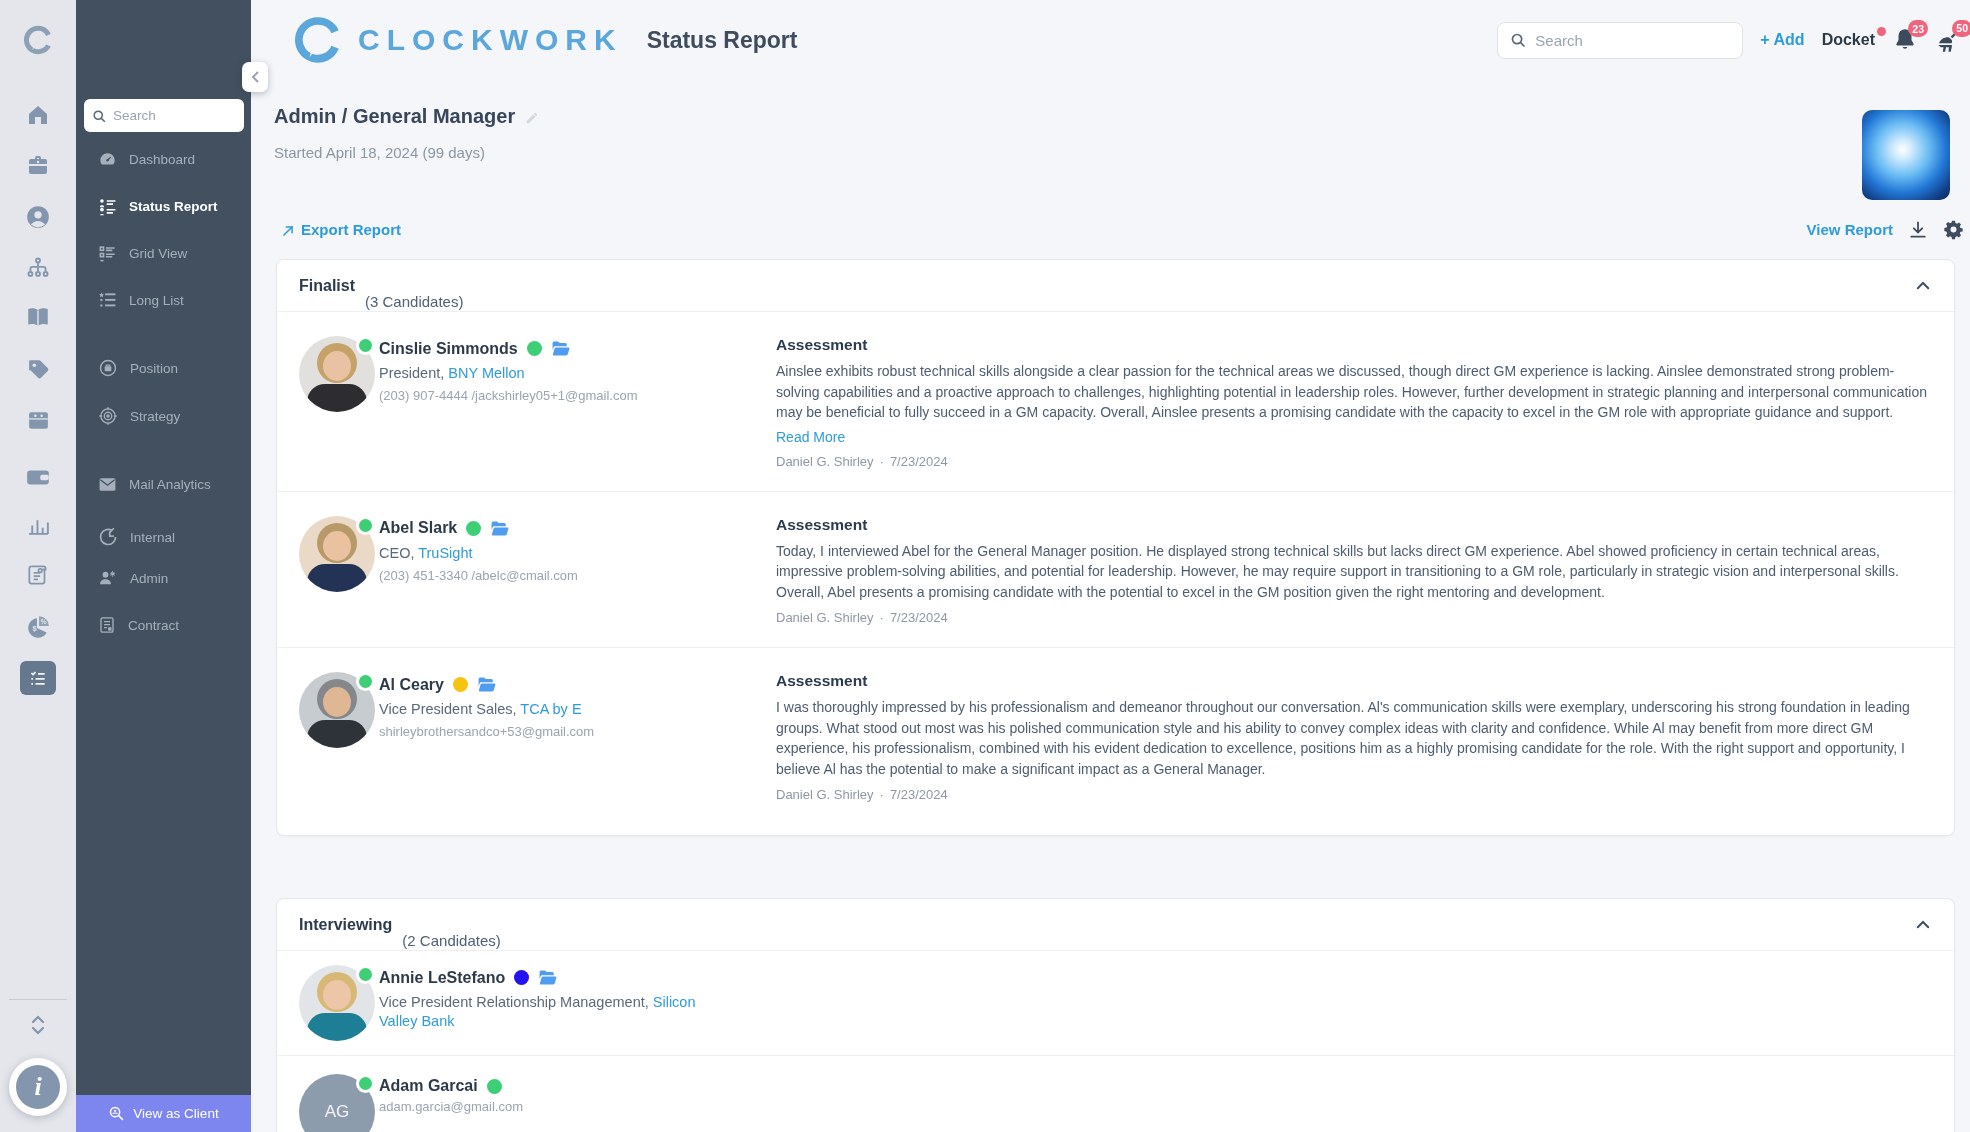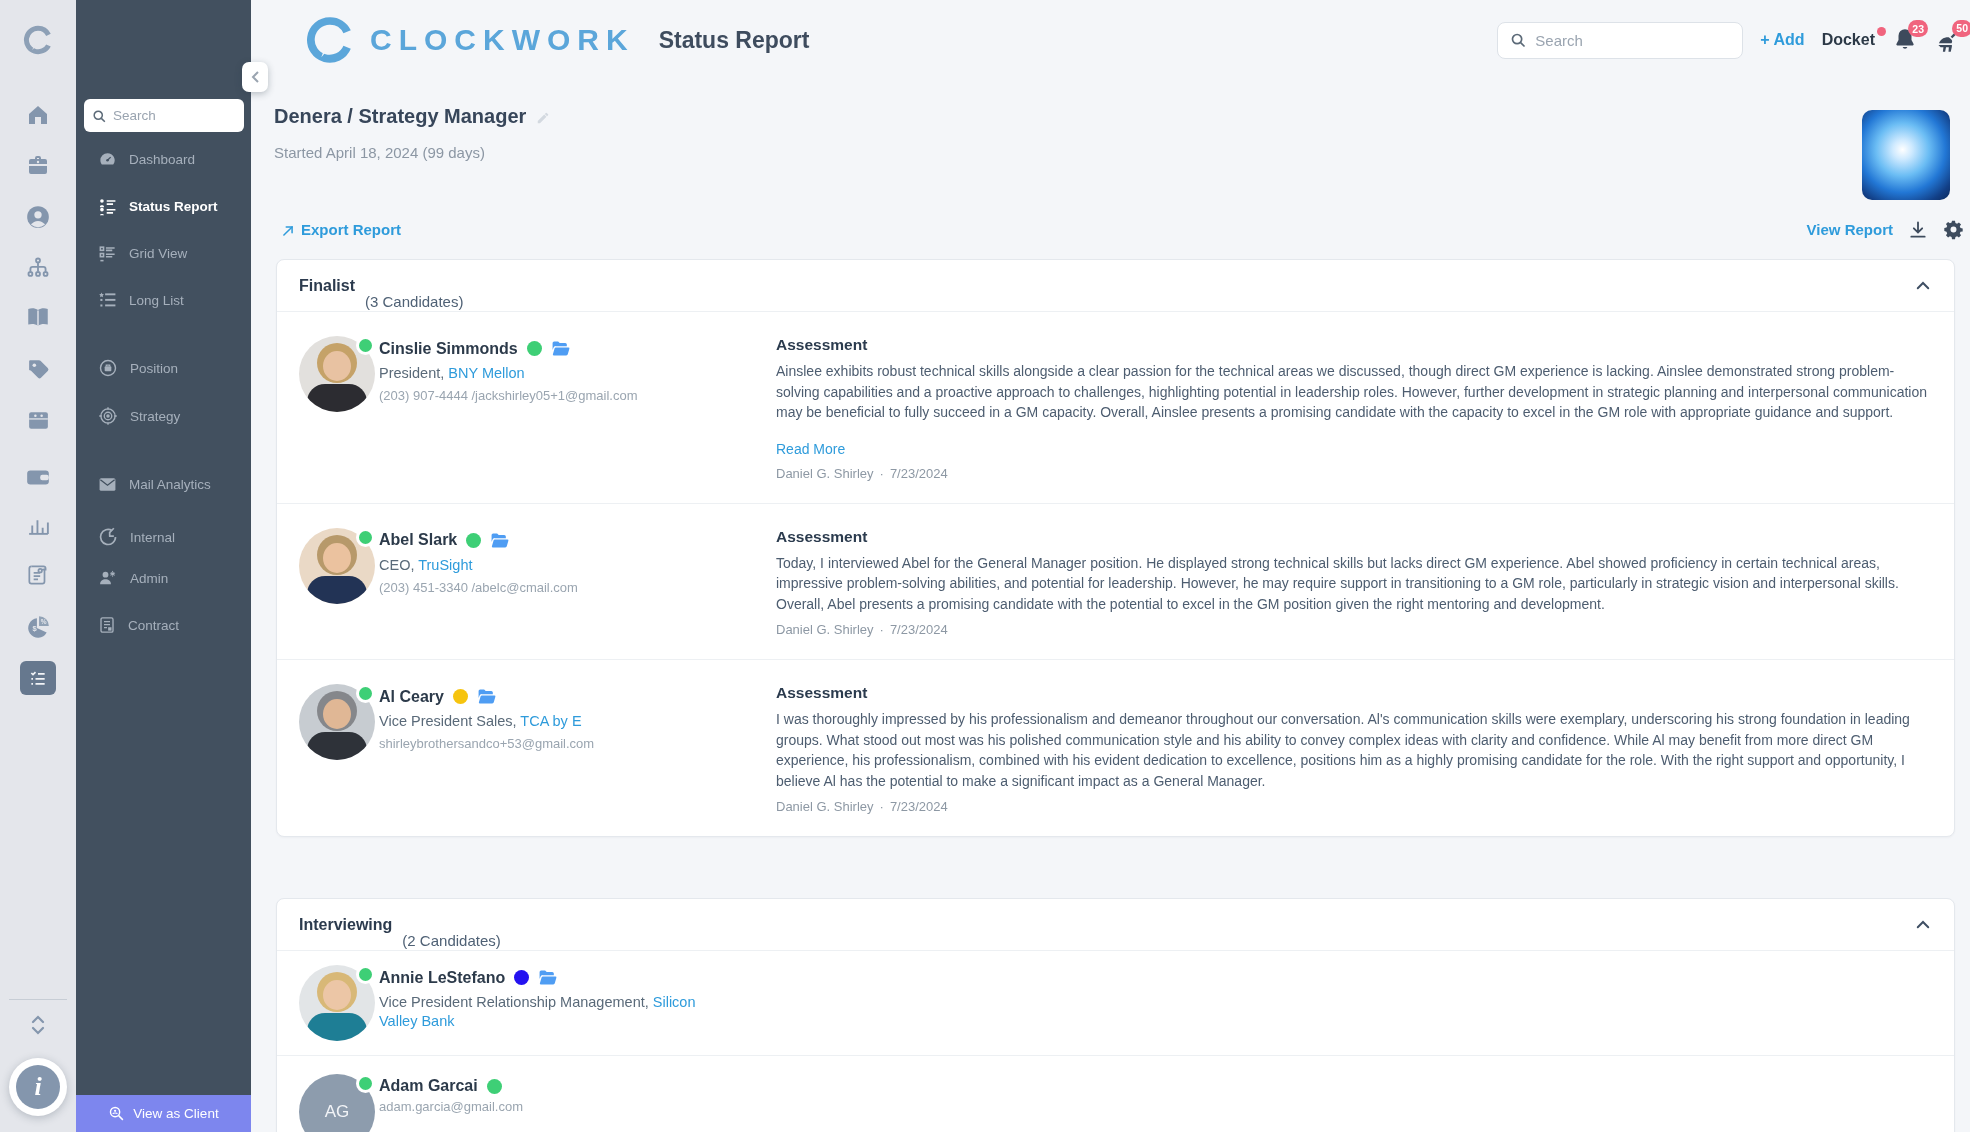--- a/index.html
+++ b/index.html
@@ -32,21 +32,21 @@
   .nav-item svg { flex:0 0 auto; }
   .nav-item.active { color:#ffffff; font-weight:bold; }
   .view-client { position:absolute; left:0; bottom:0; width:175px; height:37px; background:#7d86ee; color:#fff;
                  display:flex; align-items:center; justify-content:center; gap:8px; font-size:13.5px; }
   .collapse-btn { position:absolute; left:242px; top:62px; width:26px; height:30px; background:#fff; border-radius:7px;
                   box-shadow:0 2px 7px rgba(40,55,70,.3); z-index:7; display:flex; align-items:center; justify-content:center;
                   color:#9aa4b0; font-size:14px; }
 
   
   .main { position:absolute; left:251px; top:0; right:0; bottom:0; }
-  .topbar { position:absolute; top:0; left:12px; right:0; height:80px; display:flex; align-items:center; padding:0 8px 0 41px; }
+  .topbar { position:absolute; top:0; left:0; right:0; height:80px; display:flex; align-items:center; padding:0 8px 0 41px; }
   .logo-mark { width:52px; height:52px; }
   .wordmark { margin-left:14px; font-size:30px; font-weight:bold; letter-spacing:7px; color:#5ba6da; }
   .page-heading { margin-left:24px; font-size:23px; font-weight:bold; color:#3e4c5e; }
   .top-right { margin-left:auto; display:flex; align-items:center; gap:17px; }
   .top-search { width:246px; height:37px; background:#fff; border:1px solid #dde2e8; border-radius:8px;
                 display:flex; align-items:center; gap:8px; padding:0 12px; color:#8a95a1; }
   .top-search input { border:none; outline:none; flex:1; font-size:15px; color:#45525f; background:transparent;
                       font-family:"Liberation Sans", sans-serif; }
   .top-search input::placeholder { color:#9aa4b0; }
   .add-link { color:#2e9bdb; font-weight:bold; font-size:16px; }
@@ -96,21 +96,21 @@
   .cname { font-size:16px; font-weight:bold; color:#2c3a4a; }
   .dot { width:15px; height:15px; border-radius:50%; flex:0 0 auto; }
   .dot-green { background:#3ecf76; } .dot-yellow { background:#f6c40f; } .dot-blue { background:#2412f0; }
   .ctitle { margin-top:6px; font-size:14.5px; color:#5a6a79; line-height:19px; }
   .ctitle a, .link { color:#2e9bdb; text-decoration:none; }
   .ccontact { margin-top:5px; font-size:13px; color:#9aa5b0; }
 
   .cright { flex:1; padding-right:0; }
   .a-head { font-size:15.5px; font-weight:bold; color:#2b3b4e; margin-bottom:7px; }
   .a-body { font-size:14px; color:#4d5d70; line-height:20.5px; }
-  .read-more { display:inline-block; margin-top:18px; font-size:14px; color:#2e9bdb; }
+  .read-more { display:inline-block; margin-top:6px; font-size:14px; color:#2e9bdb; }
   .a-author { margin-top:8px; font-size:13px; color:#8d98a4; }
   .a-author .sep { margin:0 6px; }
 
   svg { vertical-align:middle; }
 </style>
 </head>
 <body>
 
 <div class="rail">
   <div class="rail-item rail-logo" style="top:20px">
@@ -369,21 +369,21 @@
             <path fill="currentColor" d="M20.2 2.3l1.5 1.5-6.3 6.3-1.5-1.5z"></path>
             <path fill="currentColor" d="M12.8 9.5l1.7 1.7c.9.9 1 2.3.2 3.3H3.5c.7-2.4 2.8-4.6 6-5.2 1.1-.2 2.4-.5 3.3.2z"></path>
             <path fill="currentColor" d="M3 16h12v1.5l-1 4.5h-2l.3-4H9.8l-.8 4H7l.5-4H5z"></path>
           </svg>
         <span class="badge">50</span>
       </div>
     </div>
   </div>
 
   <div class="page-title">
-    <span>Denera / Strategy Manager</span>
+    <span>Admin / General Manager</span>
     <span class="edit-faint">
       <svg width="14" height="14" viewBox="0 0 24 24" fill="currentColor">
           <path d="M3 17.2V21h3.8L17.9 9.9l-3.8-3.8zM20.7 7.1a1 1 0 0 0 0-1.4l-2.4-2.4a1 1 0 0 0-1.4 0l-1.8 1.8 3.8 3.8z"></path>
         </svg>
     </span>
   </div>
   <div class="page-sub">Started April 18, 2024 (99 days)</div>
   <div class="orb"></div>
 
   <div class="actions-row">

